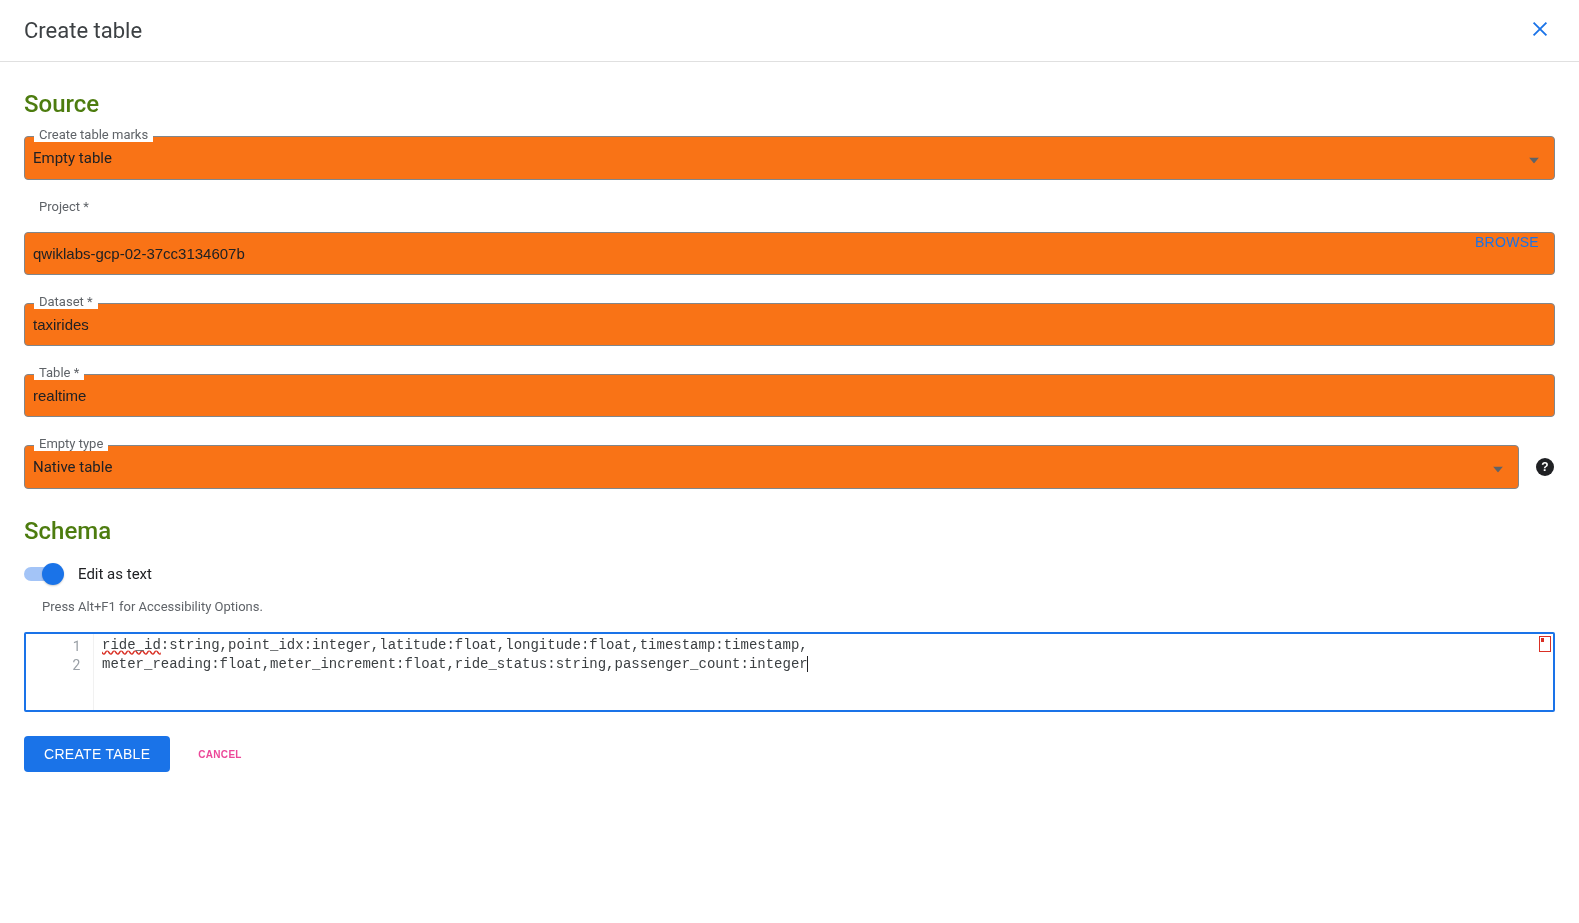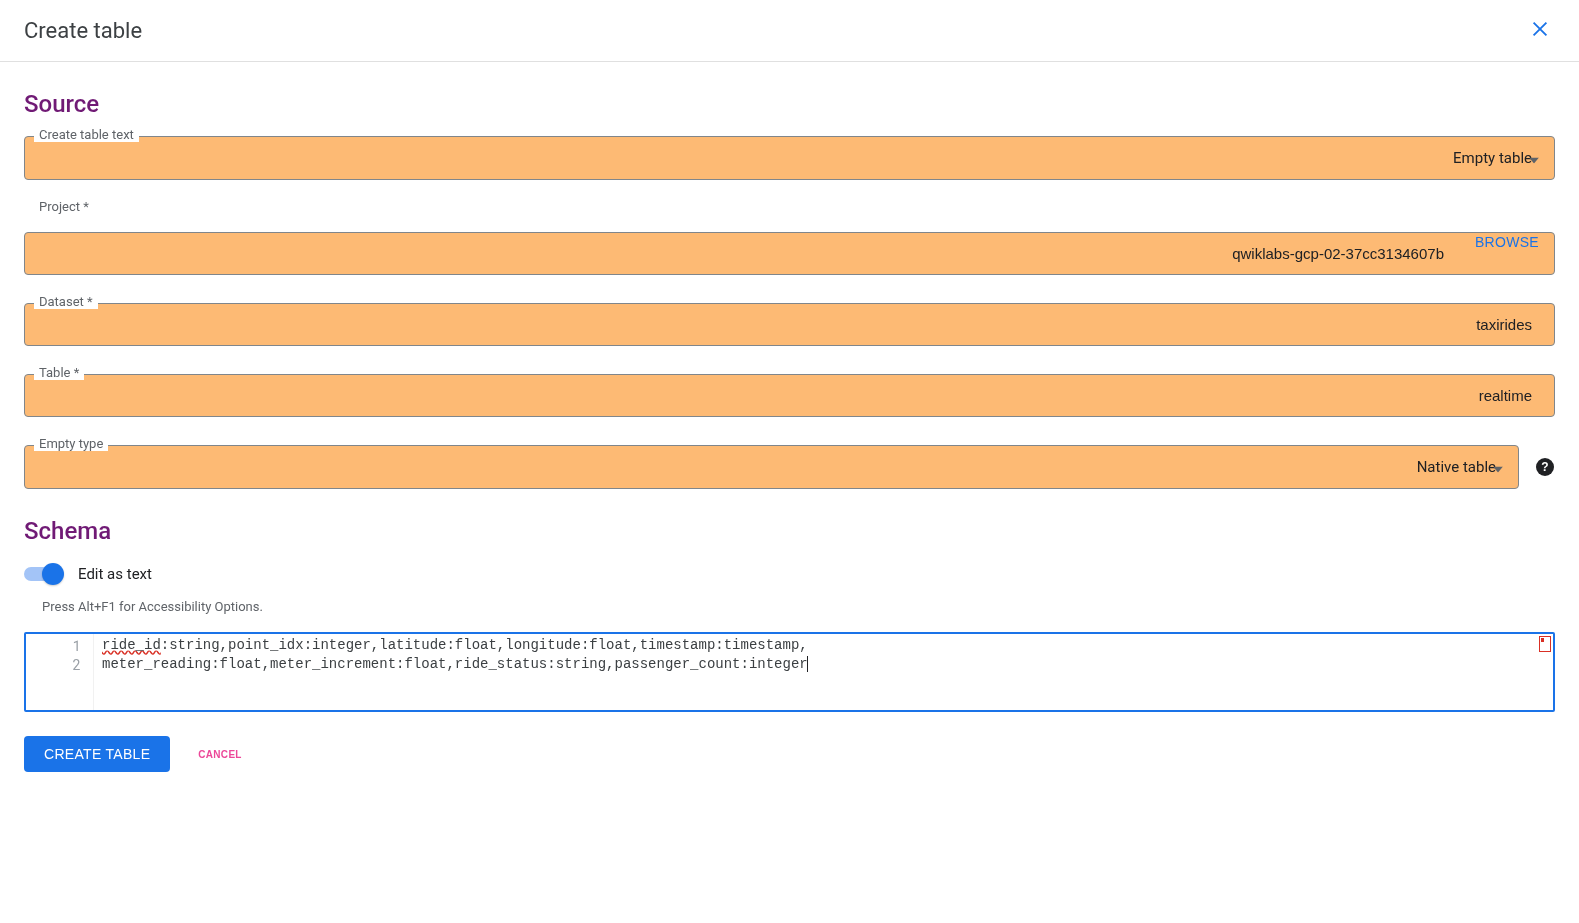--- a/index.html
+++ b/index.html
@@ -31,46 +31,45 @@
   }
   .close-btn svg { width: 22px; height: 22px; stroke: #1a73e8; stroke-width: 2; }
   .content {
     padding: 0 24px;
   }
   .section-title {
     font-size: 24px;
     font-weight: 500;
     margin-top: 28px;
     margin-bottom: 18px;
-    color: #701a75;
+    color: #4d7c0f;
   }
   .field-wrap {
     position: relative;
     margin-bottom: 28px;
   }
   .field-legend {
     position: absolute;
     top: -9px;
     left: 10px;
     background: #fff;
     padding: 0 5px;
     font-size: 13px;
     color: #5f6368;
     z-index: 2;
   }
   .field-input, .field-select {
     width: 100%;
     border: 1px solid #80868b;
     border-radius: 4px;
-    padding: 12px 22px;
+    padding: 12px 8px;
     font-size: 15px;
     color: #202124;
     outline: none;
-    background: #fdba74;
-    text-align: right;
+    background: #f97316;
   }
   .field-select {
     appearance: none;
     cursor: pointer;
   }
   .select-row { position: relative; }
   .dropdown-arrow {
     position: absolute;
     right: 16px;
     top: 50%;
@@ -239,21 +238,21 @@
           <path d="M5 5 L19 19 M19 5 L5 19"></path>
         </svg>
     </span>
   </button>
 </div>
 
 <div class="content">
 
   <h2 class="section-title">Source</h2>
   <div class="field-wrap select-row">
-    <span class="field-legend">Create table text</span>
+    <span class="field-legend">Create table marks</span>
     <div class="field-select">
       <span>Empty table</span>
     </div>
     <span class="dropdown-arrow">
       <svg viewBox="0 0 10 6">
           <path d="M0 0 L5 6 L10 0 Z"></path>
         </svg>
     </span>
   </div>
 

